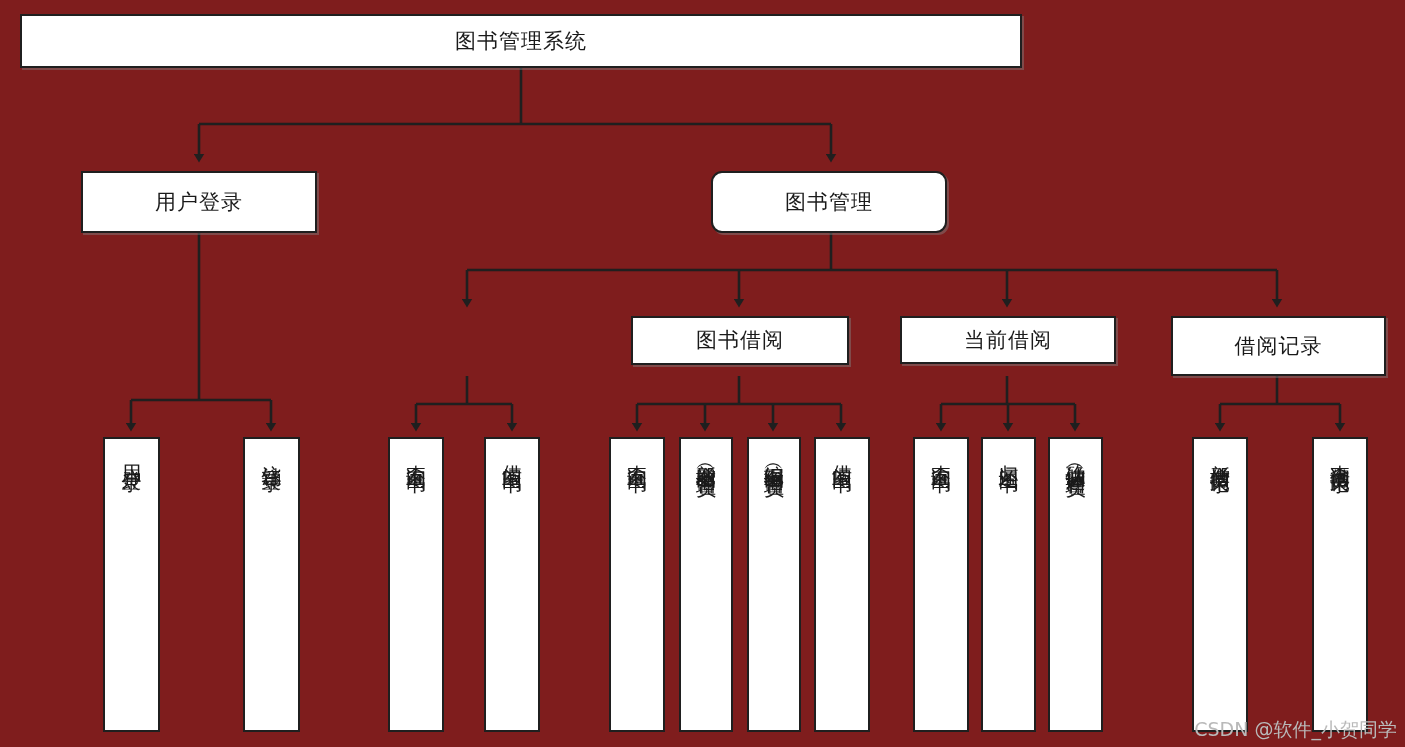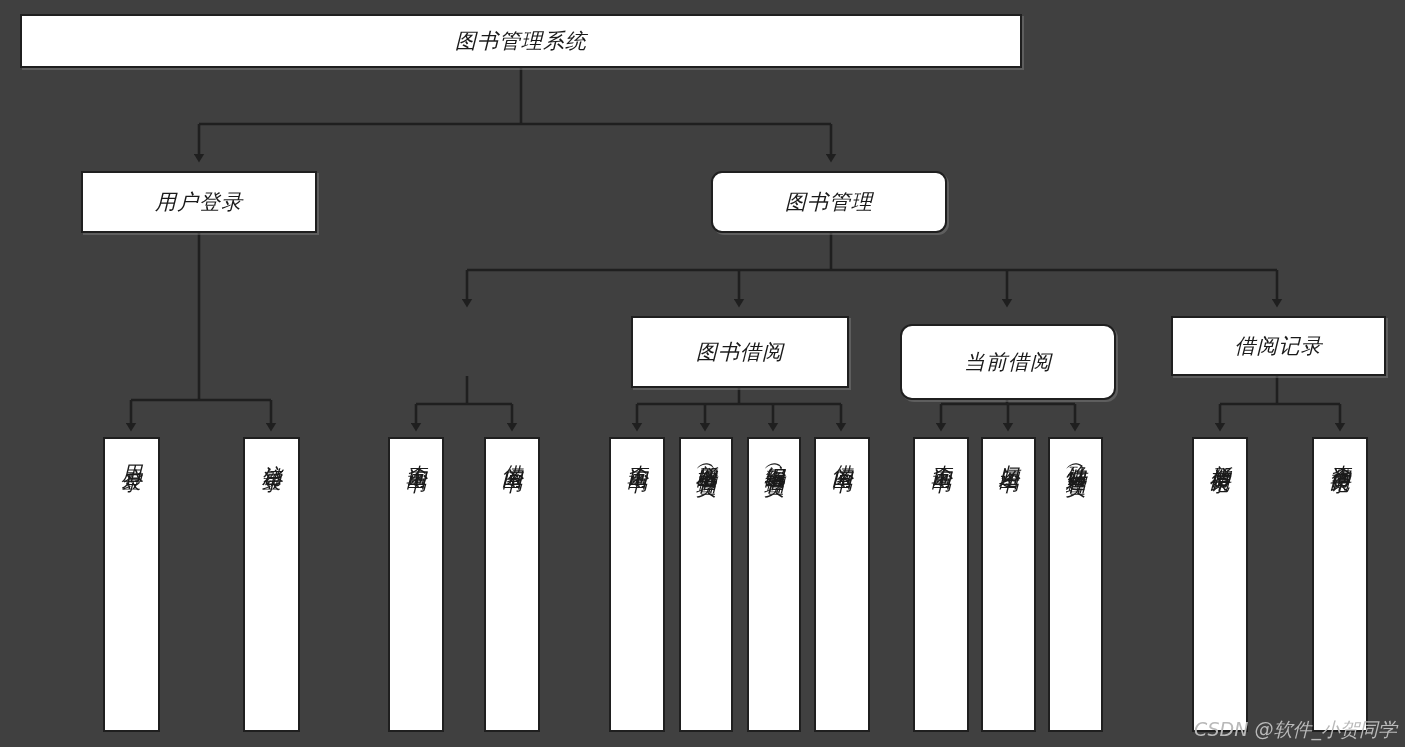--- a/index.html
+++ b/index.html
@@ -8,23 +8,22 @@
     padding: 0;
     background: #ffffff;
   }
   body {
     font-family: "DejaVu Sans", "Liberation Sans", sans-serif;
   }
   #canvas {
     position: relative;
     width: 1405px;
     height: 747px;
-    background: #404040;
+    background: #7f1d1d;
     overflow: hidden;
-    font-style: italic;
   }
   
   #wires {
     position: absolute;
     left: 0;
     top: 0;
     width: 1405px;
     height: 747px;
   }
   .node {
@@ -138,25 +137,25 @@
 
   <div class="node shadowed" style="left:81px; top:171px; width:236px; height:62px;">
     <span class="label">用户登录</span>
   </div>
 
   <div class="node shadowed" style="left:711px; top:171px; width:236px; height:62px;border-radius:11px;">
     <span class="label">图书管理</span>
   </div>
 
 
-  <div class="node shadowed" style="left:631px; top:316px; width:218px; height:72px;text-align:right;">
+  <div class="node shadowed" style="left:631px; top:316px; width:218px; height:49px;text-align:right;">
     <span class="label">图书借阅</span>
   </div>
 
-  <div class="node shadowed" style="left:900px; top:324px; width:216px; height:76px;border-radius:12px;">
+  <div class="node shadowed" style="left:900px; top:316px; width:216px; height:48px;">
     <span class="label">当前借阅</span>
   </div>
 
   <div class="node shadowed" style="left:1171px; top:316px; width:215px; height:60px;text-align:center;">
     <span class="label">借阅记录</span>
   </div>
 
   <div class="node vertical" style="left:103px; top:437px; width:57px; height:295px;">
     <span class="label">用户登录</span>
   </div>

